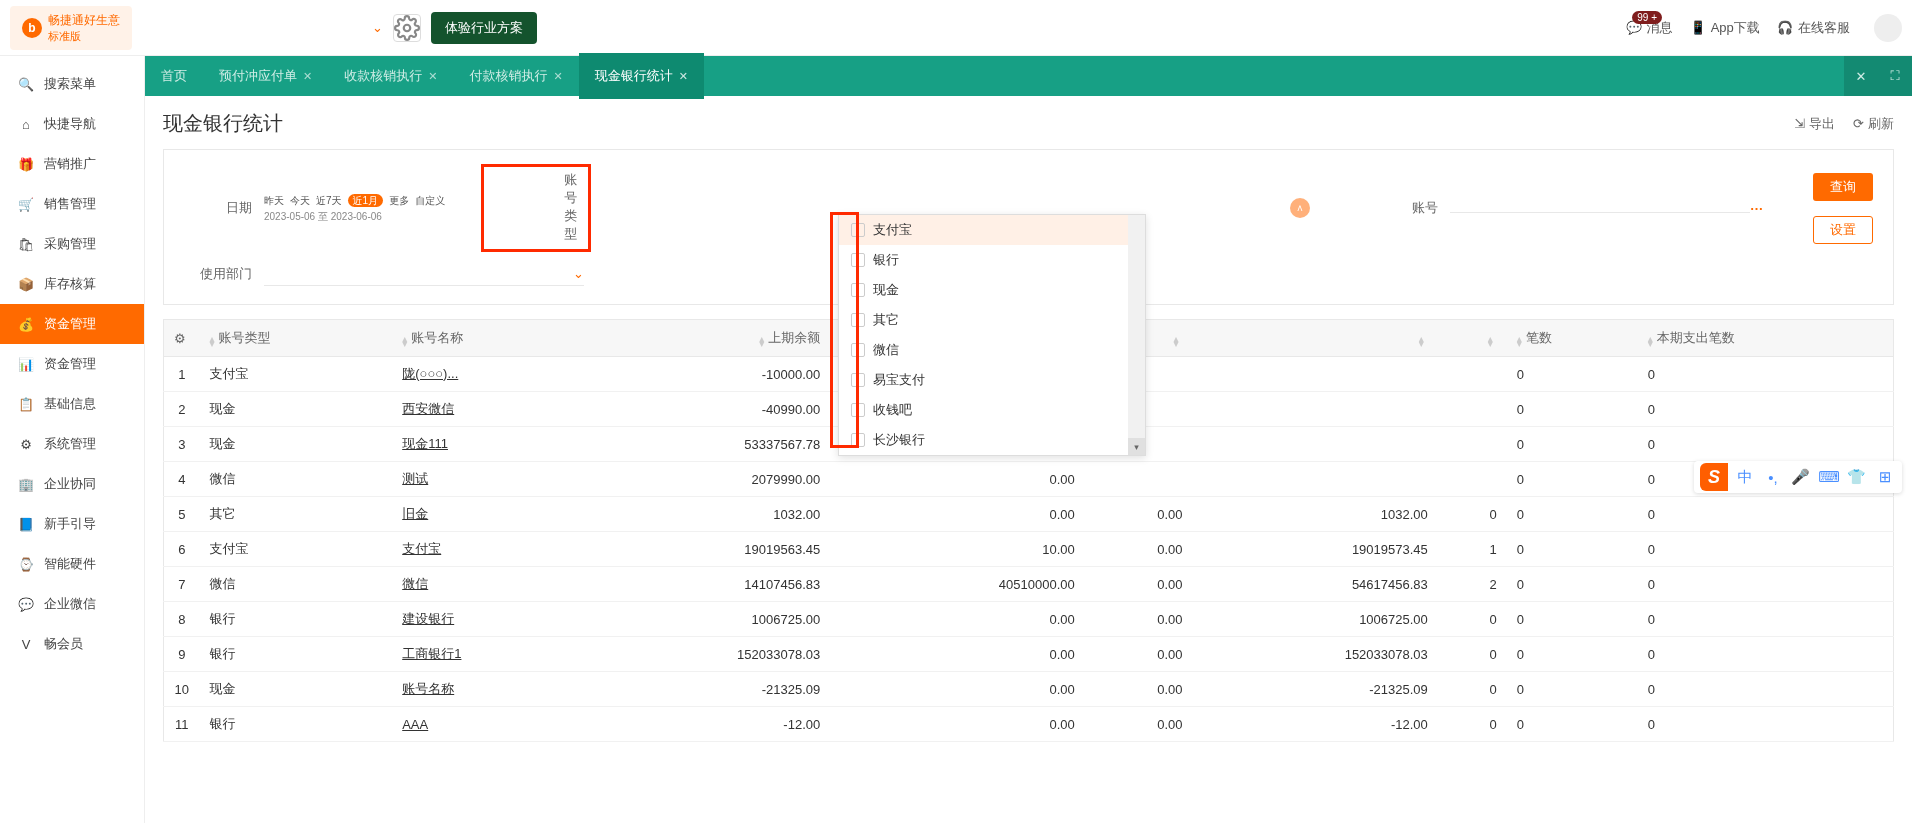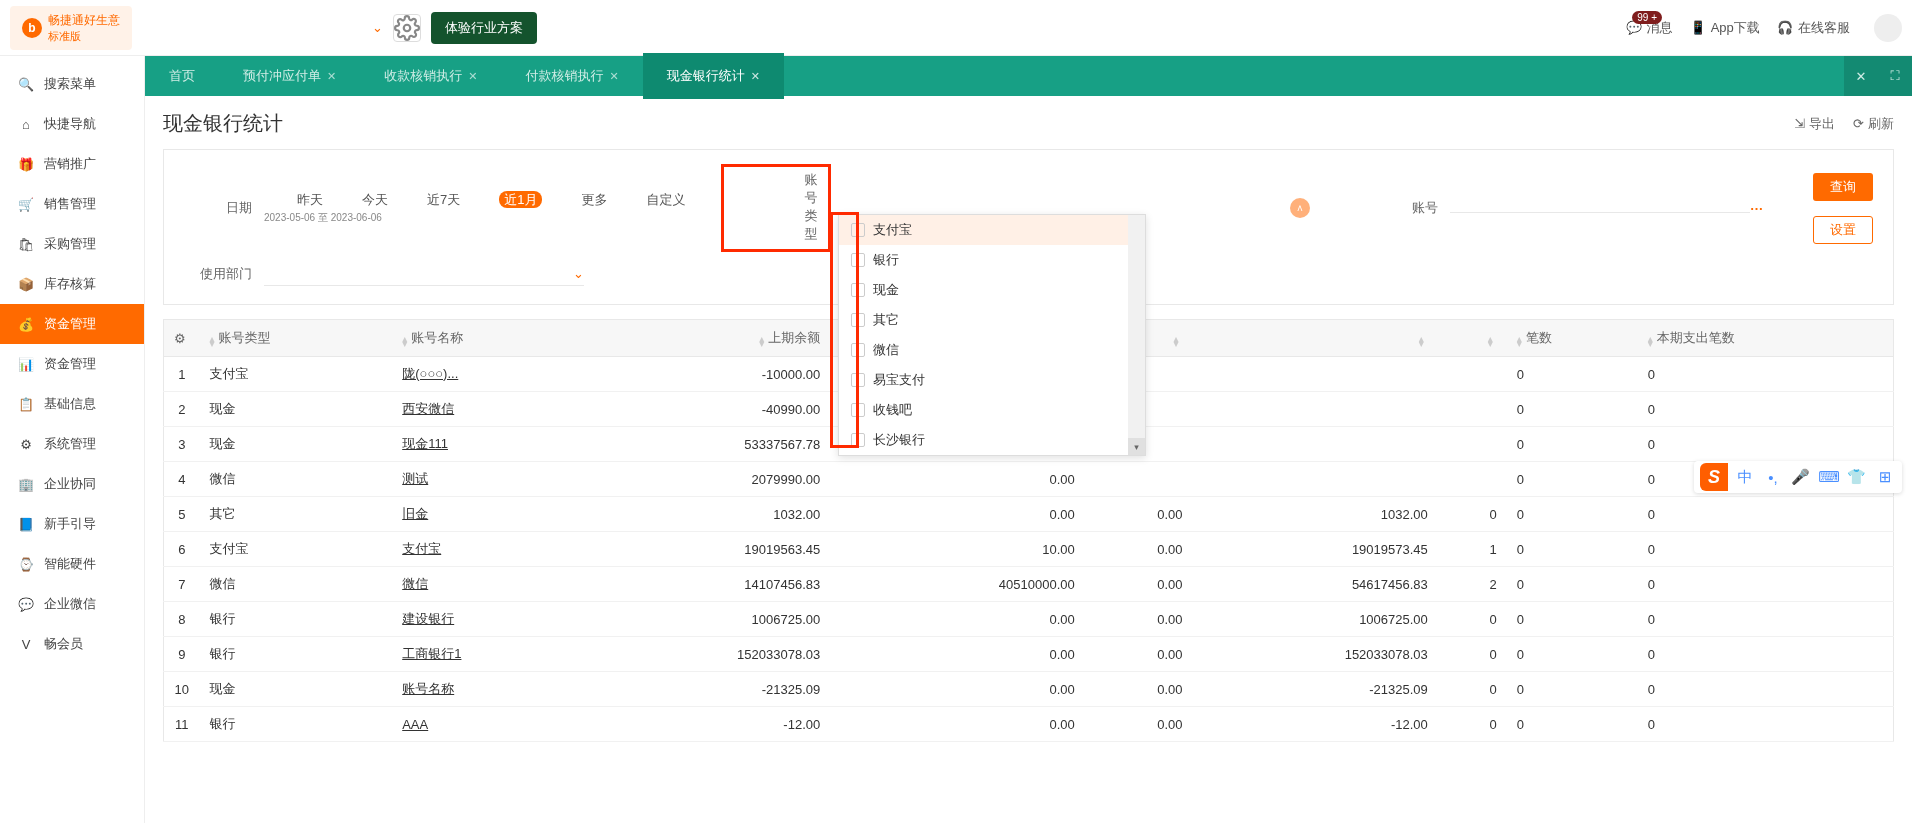--- a/index.html
+++ b/index.html
@@ -24,37 +24,37 @@
 
 .layout { display: flex; height: calc(100vh - 56px); }
 .sidebar { width: 145px; border-right: 1px solid #eee; padding: 8px 0; flex-shrink: 0; overflow-y: auto; }
 .side-item { display: flex; align-items: center; gap: 10px; padding: 11px 18px; cursor: pointer; color: #444; }
 .side-item.active { background: #ff6a00; color: #fff; }
 .side-icon { width: 16px; height: 16px; display: inline-flex; align-items: center; justify-content: center; }
 
 
 .main { flex: 1; display: flex; flex-direction: column; min-width: 0; }
 .tabs-bar { background: #17a085; display: flex; align-items: center; height: 40px; }
-.tab { padding: 0 24px; height: 46px; display: flex; align-items: center; gap: 6px; color: #d0ede6; cursor: pointer; }
+.tab { padding: 0 16px; height: 46px; display: flex; align-items: center; gap: 6px; color: #d0ede6; cursor: pointer; }
 .tab.active { background: #0e8a70; color: #fff; }
 .tab-close { font-size: 11px; opacity: 0.8; }
 .tabs-spacer { flex: 1; }
 .tab-action { width: 34px; height: 40px; display: flex; align-items: center; justify-content: center; background: #138a72; color: #d0ede6; cursor: pointer; }
 
 .content { flex: 1; padding: 14px 18px; overflow: auto; position: relative; }
 .page-head { display: flex; align-items: center; margin-bottom: 12px; }
 .page-title { font-size: 20px; font-weight: 500; color: #333; flex: 1; }
 .head-act { display: flex; align-items: center; gap: 18px; color: #666; }
 .head-link { display: flex; align-items: center; gap: 4px; cursor: pointer; }
 
 .filter-box { border: 1px solid #e8e8e8; padding: 14px 20px 8px; margin-bottom: 14px; position: relative; }
 .filter-row { display: flex; align-items: center; margin-bottom: 10px; gap: 30px; }
 .filter-group { display: flex; align-items: center; }
 .filter-label { width: 80px; text-align: right; color: #666; padding-right: 12px; }
-.date-quick { color: #555; margin-right: 6px; cursor: pointer; font-size: 13px; margin-left: 33px; }
+.date-quick { color: #555; margin-right: 6px; cursor: pointer; font-size: 10px; }
 .date-quick.active { background: #ff6a00; color: #fff; padding: 1px 5px; border-radius: 8px; }
 .date-range { color: #888; font-size: 10px; margin-top: 2px; }
 .field-highlight { border: 3px solid #ff2a00; padding: 4px 8px 6px 80px; display: flex; align-items: center; position: relative; width: 110px; flex-shrink: 0; }
 .field-label { color: #666; }
 .acct-type-wrap { flex: 1; display: flex; align-items: center; justify-content: flex-end; min-width: 0; }
 .chevron-up-circle { width: 20px; height: 20px; background: #ffb07a; border-radius: 50%; display: inline-flex; align-items: center; justify-content: center; color: #fff; font-size: 10px; }
 .acct-input { display: flex; align-items: center; margin-left: 30px; }
 .filter-actions { display: flex; flex-direction: column; gap: 15px; margin-left: auto; }
 .btn-query { background: #ff6a00; color: #fff; padding: 5px 16px; border-radius: 3px; border: none; cursor: pointer; font-size: 13px; }
 .btn-settings { background: #fff; color: #ff6a00; border: 1px solid #ff6a00; padding: 4px 16px; border-radius: 3px; cursor: pointer; font-size: 13px; }

